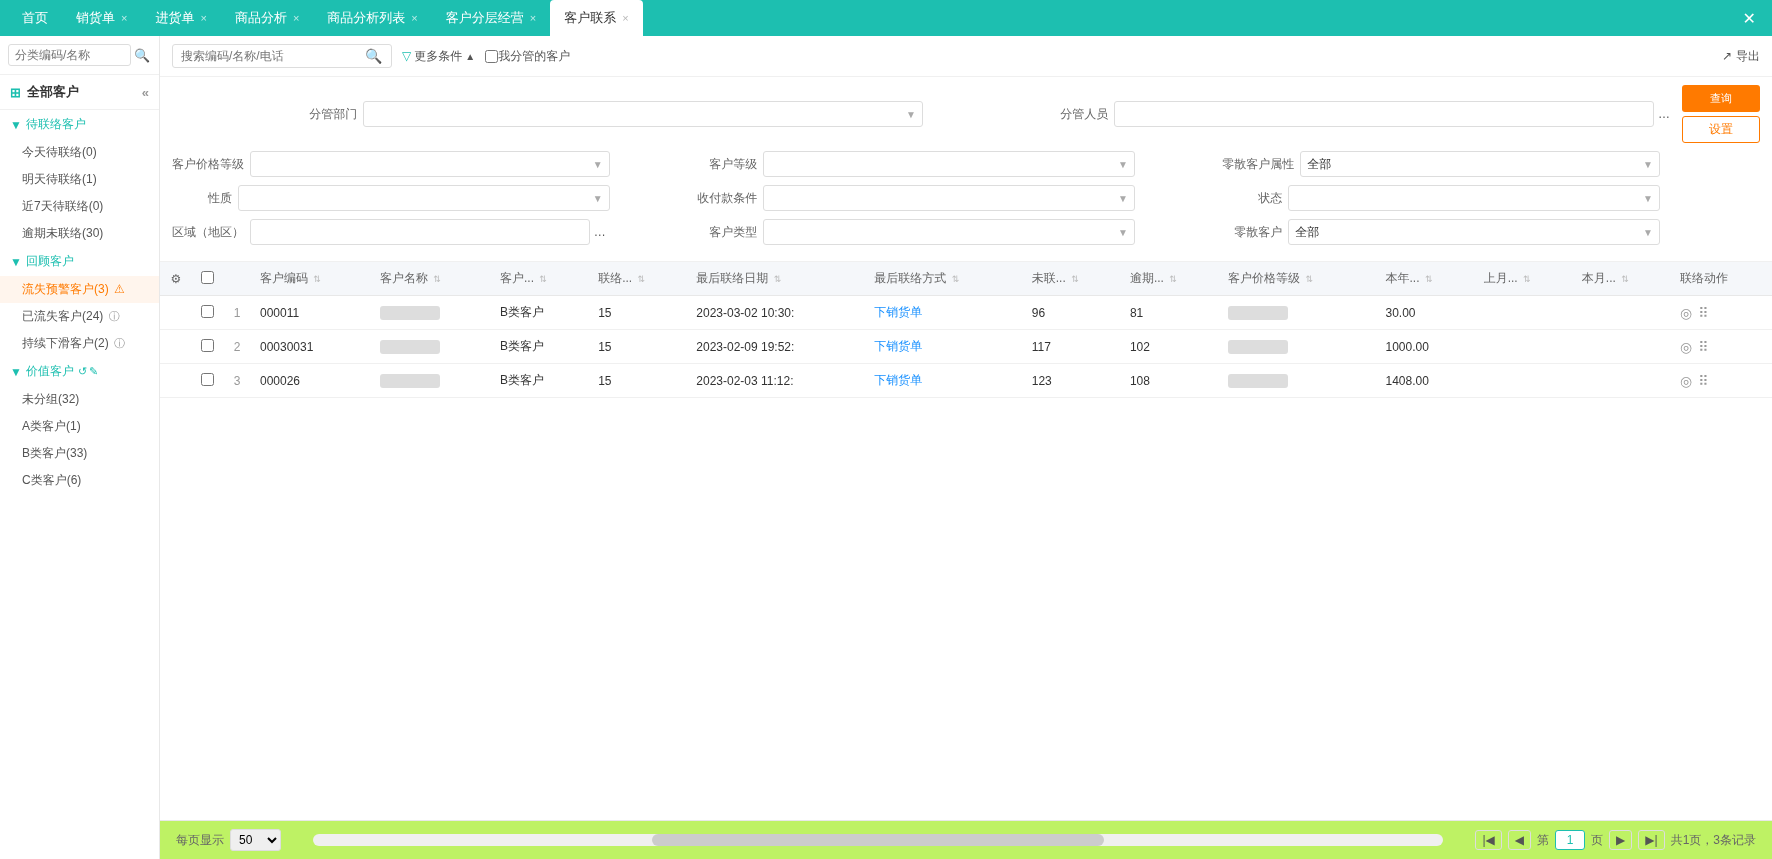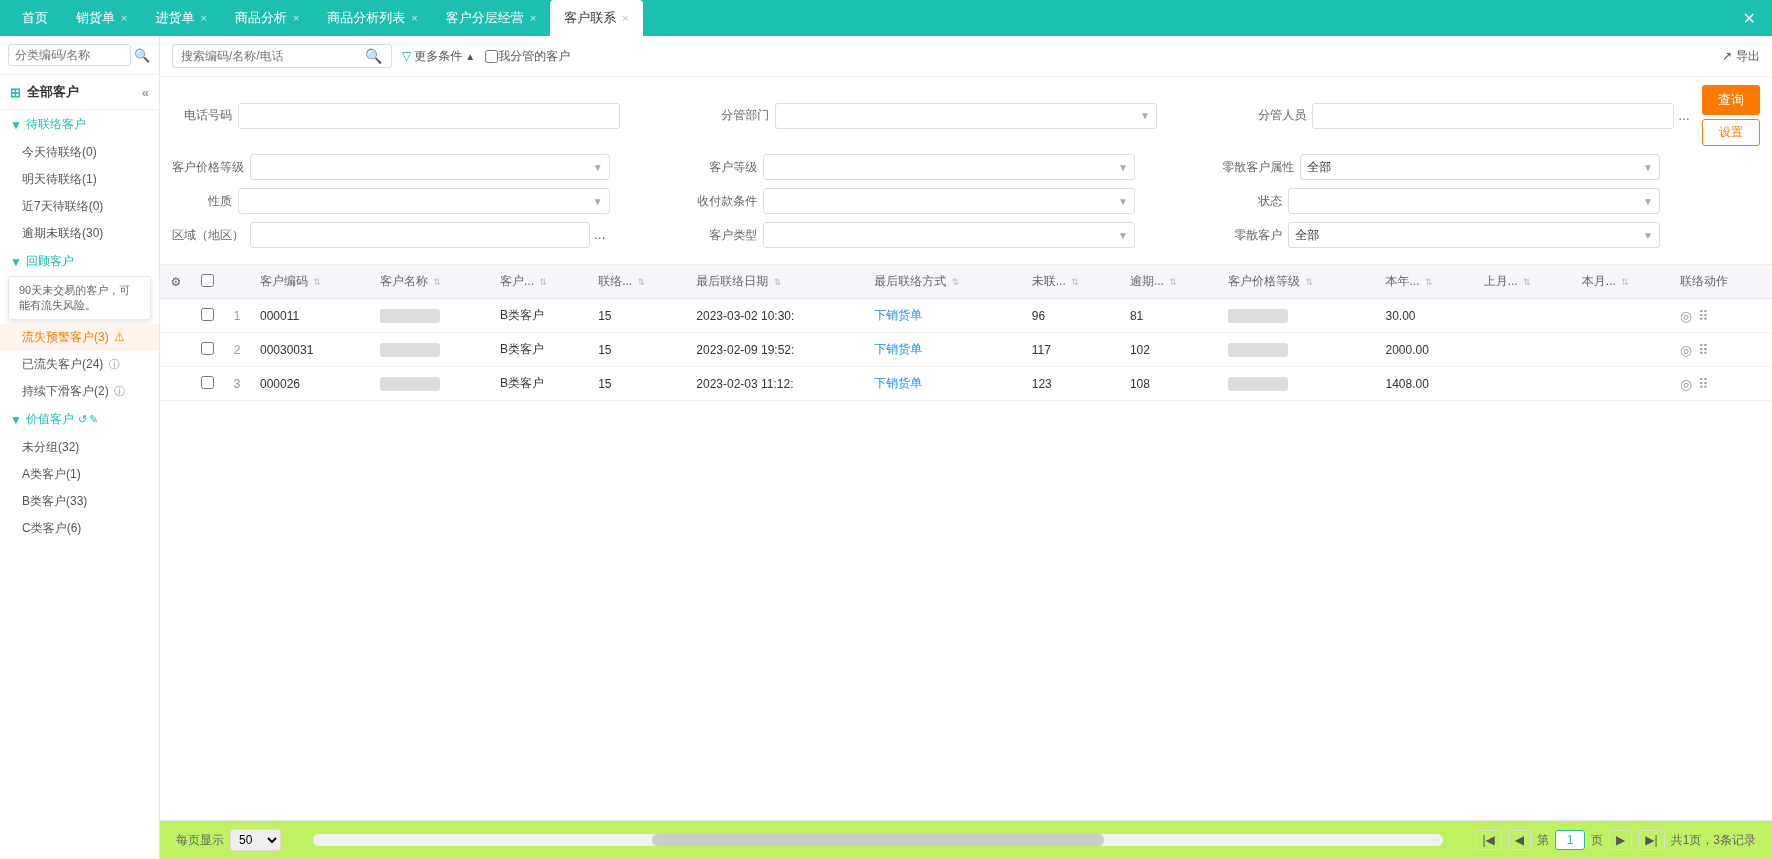--- a/index.html
+++ b/index.html
@@ -251,22 +251,22 @@
       color: #555;
       font-size: 12px;
       cursor: pointer;
       padding: 0 4px;
     }
     .btn-query {
       background: #ff7a00;
       color: #fff;
       border: none;
       border-radius: 3px;
-      padding: 6px 16px;
-      font-size: 13px;
+      padding: 6px 28px;
+      font-size: 11px;
       cursor: pointer;
     }
     .btn-settings {
       background: #fff;
       color: #ff7a00;
       border: 1px solid #ff7a00;
       border-radius: 3px;
       padding: 4px 12px;
       font-size: 12px;
       cursor: pointer;
@@ -443,23 +443,20 @@
       <span>近7天待联络(0)</span>
     </div>
     <div class="sidebar-item">
       <span>逾期未联络(30)</span>
     </div>
 
     <div class="sidebar-group-title">
       <span class="arrow">▼</span>
       <span>回顾客户</span>
     </div>
-    <div class="tooltip-box">
-      <span>90天未交易的客户，可能有流失风险。</span>
-    </div>
     <div class="sidebar-item active">
       <span>流失预警客户(3)</span>
       <span style="color:#ff7a00; margin-left:2px;">⚠</span>
     </div>
     <div class="sidebar-item">
       <span>已流失客户(24)</span>
       <span style="color:#999; margin-left:2px; font-size:11px;">ⓘ</span>
     </div>
     <div class="sidebar-item">
       <span>持续下滑客户(2)</span>
@@ -504,24 +501,20 @@
       </div>
       <div class="toolbar-export">
         <span>↗</span>
         <span>导出</span>
       </div>
     </div>
 
     <div class="filter-panel">
 
       <div class="filter-row">
-        <div class="filter-item">
-          <span class="filter-label">电话号码</span>
-          <input class="filter-input" type="text" style="width: 180px;">
-        </div>
         <div style="flex:0.2;"></div>
         <div class="filter-item">
           <span class="filter-label">分管部门</span>
           <div class="filter-select" style="width:200px;">
             <span></span>
             <span class="sel-arrow">▼</span>
           </div>
         </div>
         <div style="flex:0.2;"></div>
         <div class="filter-item">
@@ -716,21 +709,21 @@
     <td class="row-num">2</td>
     <td>00030031</td>
     <td><span style="display:inline-block; background:#ddd; border-radius:3px; color:transparent; min-width:60px; height:14px; vertical-align:middle;font-family:Liberation Serif, serif;">blurred3</span></td>
     <td>B类客户</td>
     <td>15</td>
     <td>2023-02-09 19:52:</td>
     <td class="link-cell"><a href="#">下销货单</a></td>
     <td>117</td>
     <td>102</td>
     <td><span style="display:inline-block; background:#ddd; border-radius:3px; color:transparent; min-width:60px; height:14px; vertical-align:middle;text-align:center;">blurred4</span></td>
-    <td>2000.00</td>
+    <td>1000.00</td>
     <td></td>
     <td></td>
     <td>
       <div class="action-icons">
         <span class="action-icon" title="联络">◎</span>
         <span class="action-icon" title="更多">⠿</span>
       </div>
     </td>
   </tr>
             <tr>

